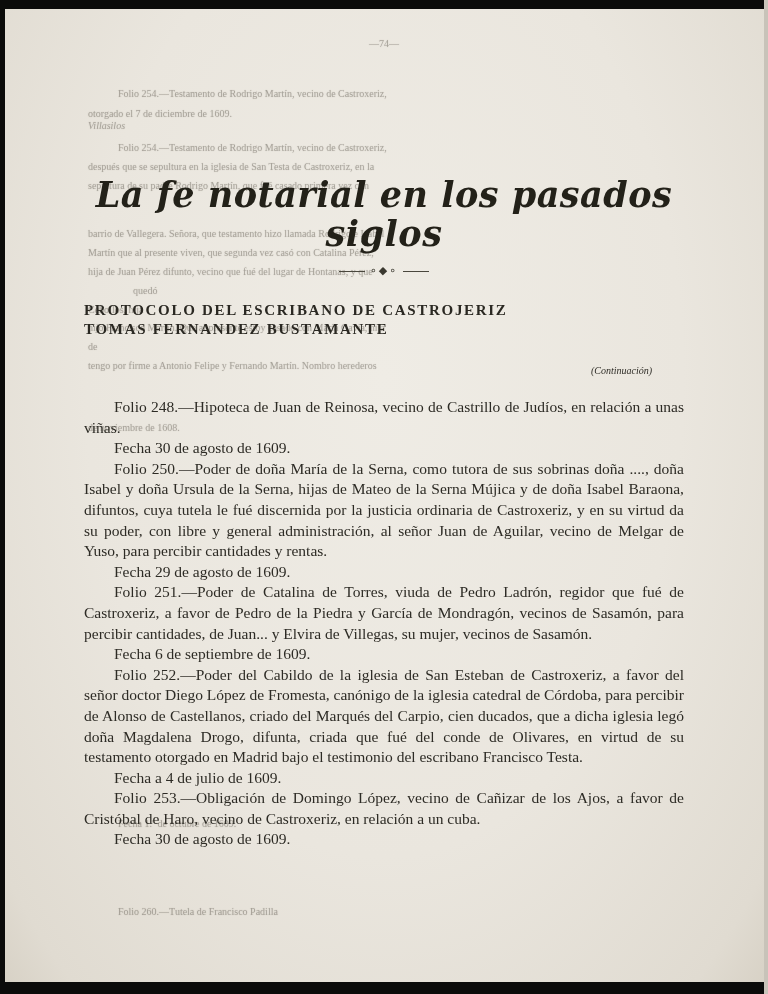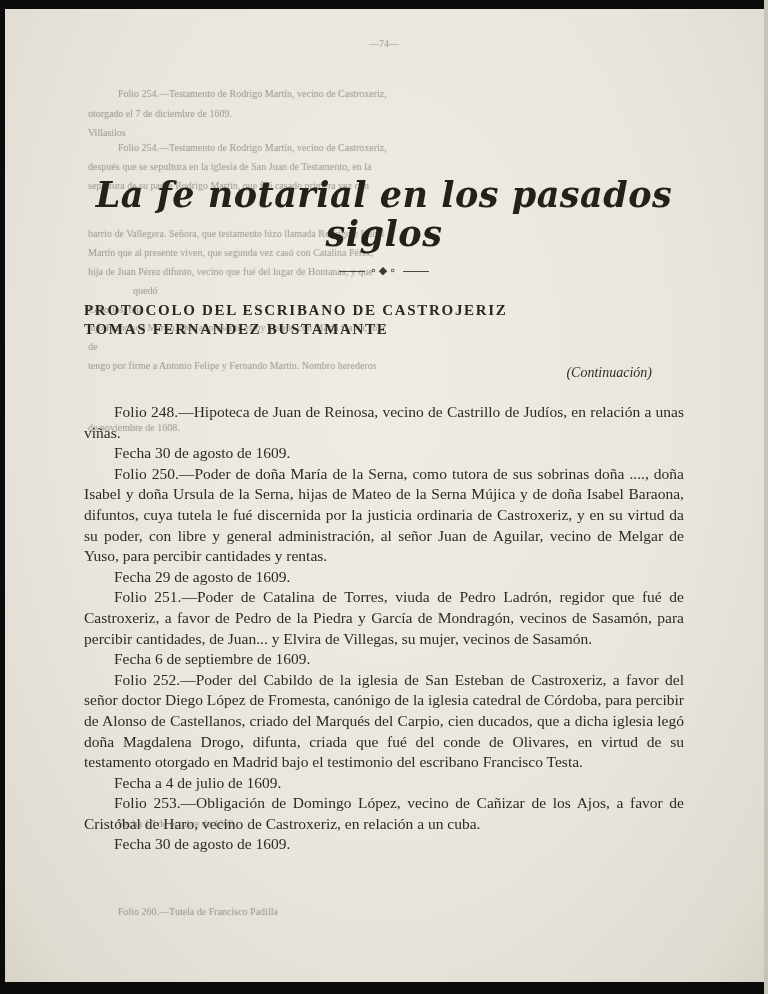--- a/index.html
+++ b/index.html
@@ -68,21 +68,21 @@
     font-size: 15px;
     line-height: 19px;
     letter-spacing: 1.7px;
     color: #2a2822;
   }
   .continuation {
     margin-top: 26px;
     text-align: right;
     padding-right: 32px;
     font-style: italic;
-    font-size: 14px;
+    font-size: 10px;
     color: #2e2c26;
   }
   .body-text { margin-top: 21px; }
   .body-text p {
     margin: 0;
     font-size: 15.5px;
     line-height: 20.6px;
     text-align: justify;
     text-indent: 30px;
     color: #2d2b25;
@@ -90,23 +90,23 @@
 </style>
 </head>
 <body>
 
 <div class="scan">
 
   <div class="ghost-layer">
       <div class="ghost-line" style="top: 34px; left: 84px; width: 600px; text-align: center;">—74—</div>
       <div class="ghost-line" style="top: 84px; left: 118px;">Folio 254.—Testamento de Rodrigo Martín, vecino de Castroxeriz,</div>
       <div class="ghost-line" style="top: 104px; left: 88px;">otorgado el 7 de diciembre de 1609.</div>
-      <div class="ghost-line" style="top: 123px; left: 88px;">Villasilos</div>
+      <div class="ghost-line" style="top: 116px; left: 88px; font-style: italic;">Villasilos</div>
       <div class="ghost-line" style="top: 138px; left: 118px;">Folio 254.—Testamento de Rodrigo Martín, vecino de Castroxeriz,</div>
-      <div class="ghost-line" style="top: 157px; left: 88px;">después que se sepultura en la iglesia de San Juan de Testamento, en la</div>
+      <div class="ghost-line" style="top: 157px; left: 88px;">después que se sepultura en la iglesia de San Testa de Castroxeriz, en la</div>
       <div class="ghost-line" style="top: 176px; left: 88px;">sepultura de su padre Rodrigo Martín, que fué casado primera vez con</div>
       <div class="ghost-line" style="top: 224px; left: 88px;">barrio de Vallegera. Señora, que testamento hizo llamada Rodrigo e Isabel</div>
       <div class="ghost-line" style="top: 243px; left: 88px;">Martín que al presente viven, que segunda vez casó con Catalina Pérez,</div>
       <div class="ghost-line" style="top: 262px; left: 88px;">hija de Juan Pérez difunto, vecino que fué del lugar de Hontanas, y que</div>
       <div class="ghost-line" style="top: 281px; left: 88px; margin-left: 45px;">quedó</div>
       <div class="ghost-line" style="top: 300px; left: 88px;">Cebollos, hija</div>
       <div class="ghost-line" style="top: 318px; left: 88px;">hijo Francisco Martín. Que al presente estoy casado con María Gavia, hija</div>
       <div class="ghost-line" style="top: 337px; left: 88px;">de</div>
       <div class="ghost-line" style="top: 356px; left: 88px;">tengo por firme a Antonio Felipe y Fernando Martín. Nombro herederos</div>
       <div class="ghost-line" style="top: 418px; left: 88px;">de noviembre de 1608.</div>

